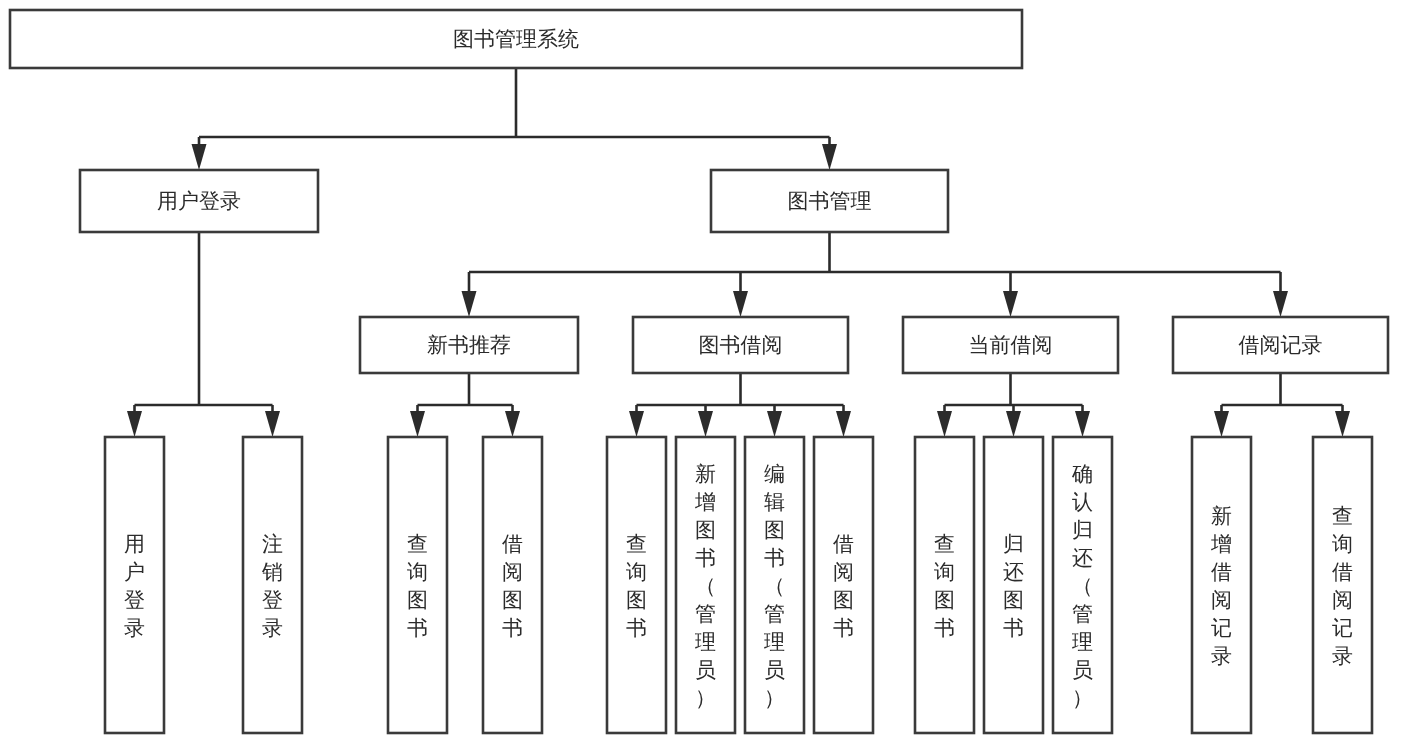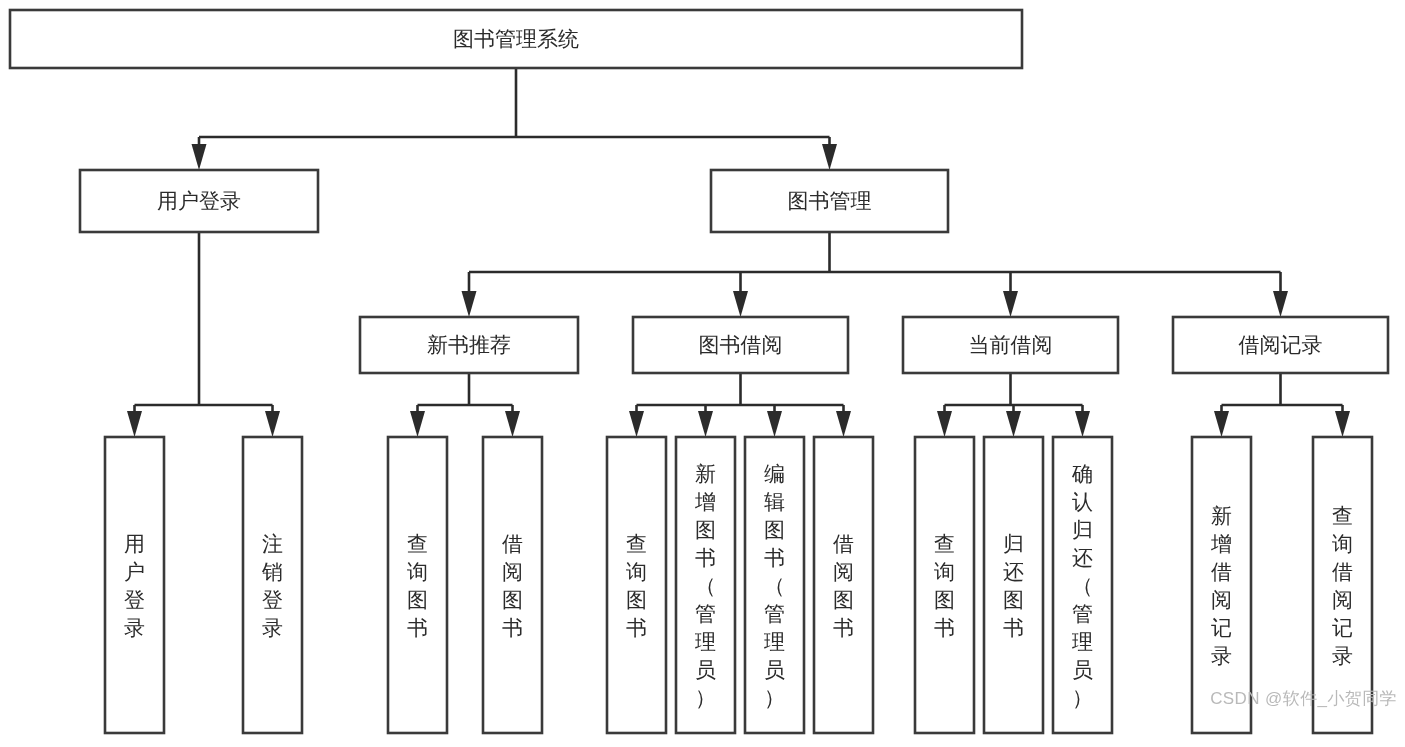--- a/index.html
+++ b/index.html
@@ -215,14 +215,13 @@
         <g>
           <rect class="node-box" x="1192" y="437" width="59" height="296"></rect>
           <text class="node-label-vertical" x="1221.5" y="522.84"><tspan x="1221.5" dy="0">新</tspan><tspan x="1221.5" dy="28">增</tspan><tspan x="1221.5" dy="28">借</tspan><tspan x="1221.5" dy="28">阅</tspan><tspan x="1221.5" dy="28">记</tspan><tspan x="1221.5" dy="28">录</tspan></text>
         </g>
         <g>
           <rect class="node-box" x="1313" y="437" width="59" height="296"></rect>
           <text class="node-label-vertical" x="1342.5" y="522.84"><tspan x="1342.5" dy="0">查</tspan><tspan x="1342.5" dy="28">询</tspan><tspan x="1342.5" dy="28">借</tspan><tspan x="1342.5" dy="28">阅</tspan><tspan x="1342.5" dy="28">记</tspan><tspan x="1342.5" dy="28">录</tspan></text>
         </g>
       </g>
   </svg>
-  <div class="watermark">CSDN @软件_小贺同学</div>
 </div>
 
 </body></html>

